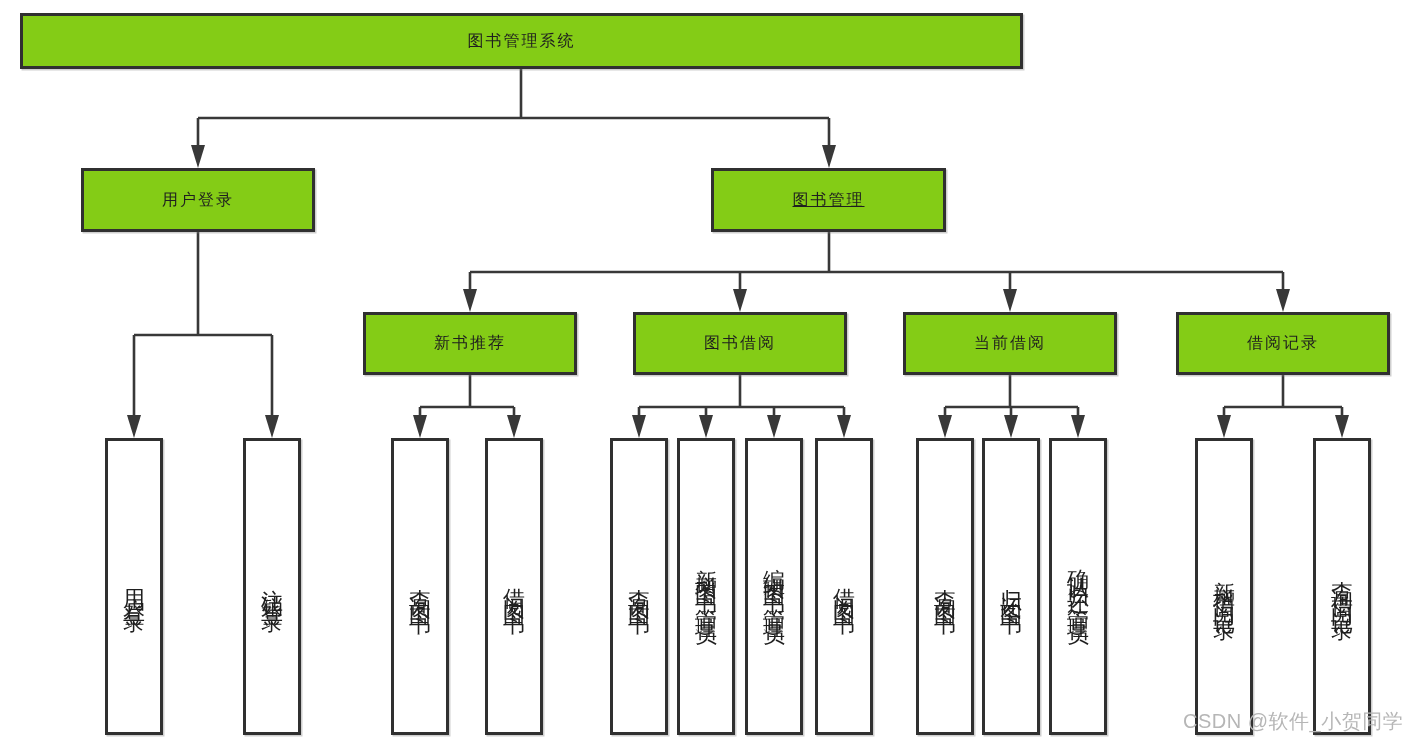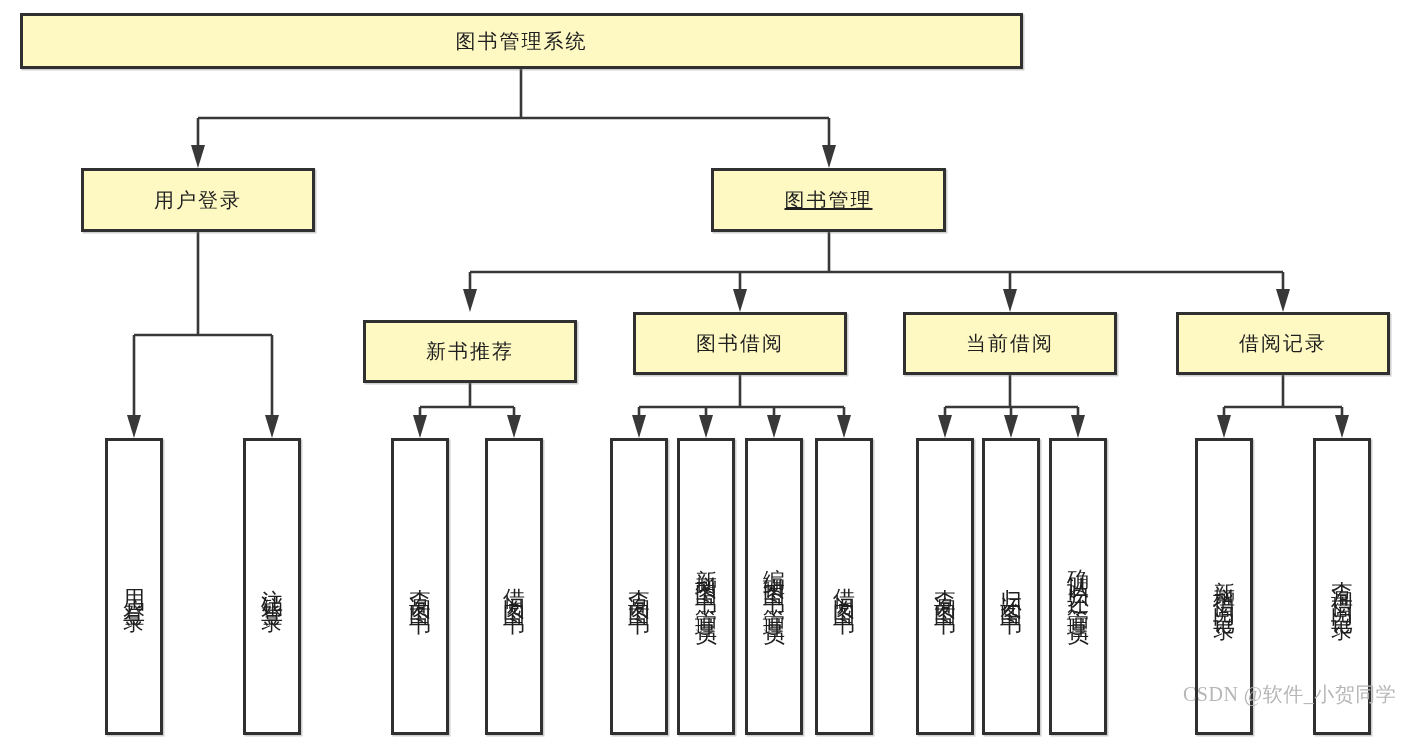--- a/index.html
+++ b/index.html
@@ -6,42 +6,41 @@
   #canvas{
     position:relative;width:1405px;height:747px;
     background:var(--bg,#ffffff);overflow:hidden;
     font-family:"Liberation Sans","DejaVu Sans",sans-serif;
   }
   svg.connector{position:absolute;left:0;top:0;z-index:1;}
   svg.connector path{stroke:var(--line,#383838);stroke-width:2.6;fill:none;}
   svg.connector polygon{fill:var(--line,#383838);stroke:none;}
   .node{
     position:absolute;box-sizing:border-box;z-index:2;
-    border:3px solid var(--border,#303030);background:#fef9c3;
+    border:3px solid var(--border,#303030);background:#84cc16;
     display:flex;align-items:center;justify-content:center;
-    font-size:20px;letter-spacing:2px;color:var(--text,#1f1f1f);
+    font-size:16px;letter-spacing:2px;color:var(--text,#1f1f1f);
     box-shadow:1.5px 1.5px 0 rgba(130,130,130,.38);
   }
   .leaf{
     position:absolute;box-sizing:border-box;z-index:2;
     top:438px;height:297px;width:58px;
     border:3px solid var(--border,#303030);background:#fff;
     display:flex;align-items:center;justify-content:center;
     box-shadow:1.5px 1.5px 0 rgba(130,130,130,.38);
   }
   .leaf span{
     writing-mode:vertical-rl;text-orientation:mixed;
     font-size:22px;line-height:1;letter-spacing:8px;
     color:var(--text,#1f1f1f);white-space:nowrap;
   }
   .watermark{
-    position:absolute;left:1183px;top:681px;z-index:5;
+    position:absolute;left:1183px;top:708px;z-index:5;
     font-size:20px;letter-spacing:.5px;color:var(--watermark,#b6b6b6);
     white-space:nowrap;
-    font-family:Liberation Serif, serif;
   }
 </style>
 </head>
 <body>
 
 <div id="canvas">
 
   <svg class="connector" width="1405" height="747" viewBox="0 0 1405 747">
 
     <path d="M521 69 V118"></path>
@@ -108,21 +107,21 @@
     <span>图书管理系统</span>
   </div>
 
   <div class="node" style="left:81px;top:168px;width:234px;height:64px;">
     <span>用户登录</span>
   </div>
   <div class="node" style="left:711px;top:168px;width:235px;height:64px;text-decoration:underline;">
     <span>图书管理</span>
   </div>
 
-  <div class="node" style="left:363px;top:312px;width:214px;height:63px;margin-top:8px;">
+  <div class="node" style="left:363px;top:312px;width:214px;height:63px;">
     <span>新书推荐</span>
   </div>
   <div class="node" style="left:633px;top:312px;width:214px;height:63px;">
     <span>图书借阅</span>
   </div>
   <div class="node" style="left:903px;top:312px;width:214px;height:63px;">
     <span>当前借阅</span>
   </div>
   <div class="node" style="left:1176px;top:312px;width:214px;height:63px;">
     <span>借阅记录</span>

